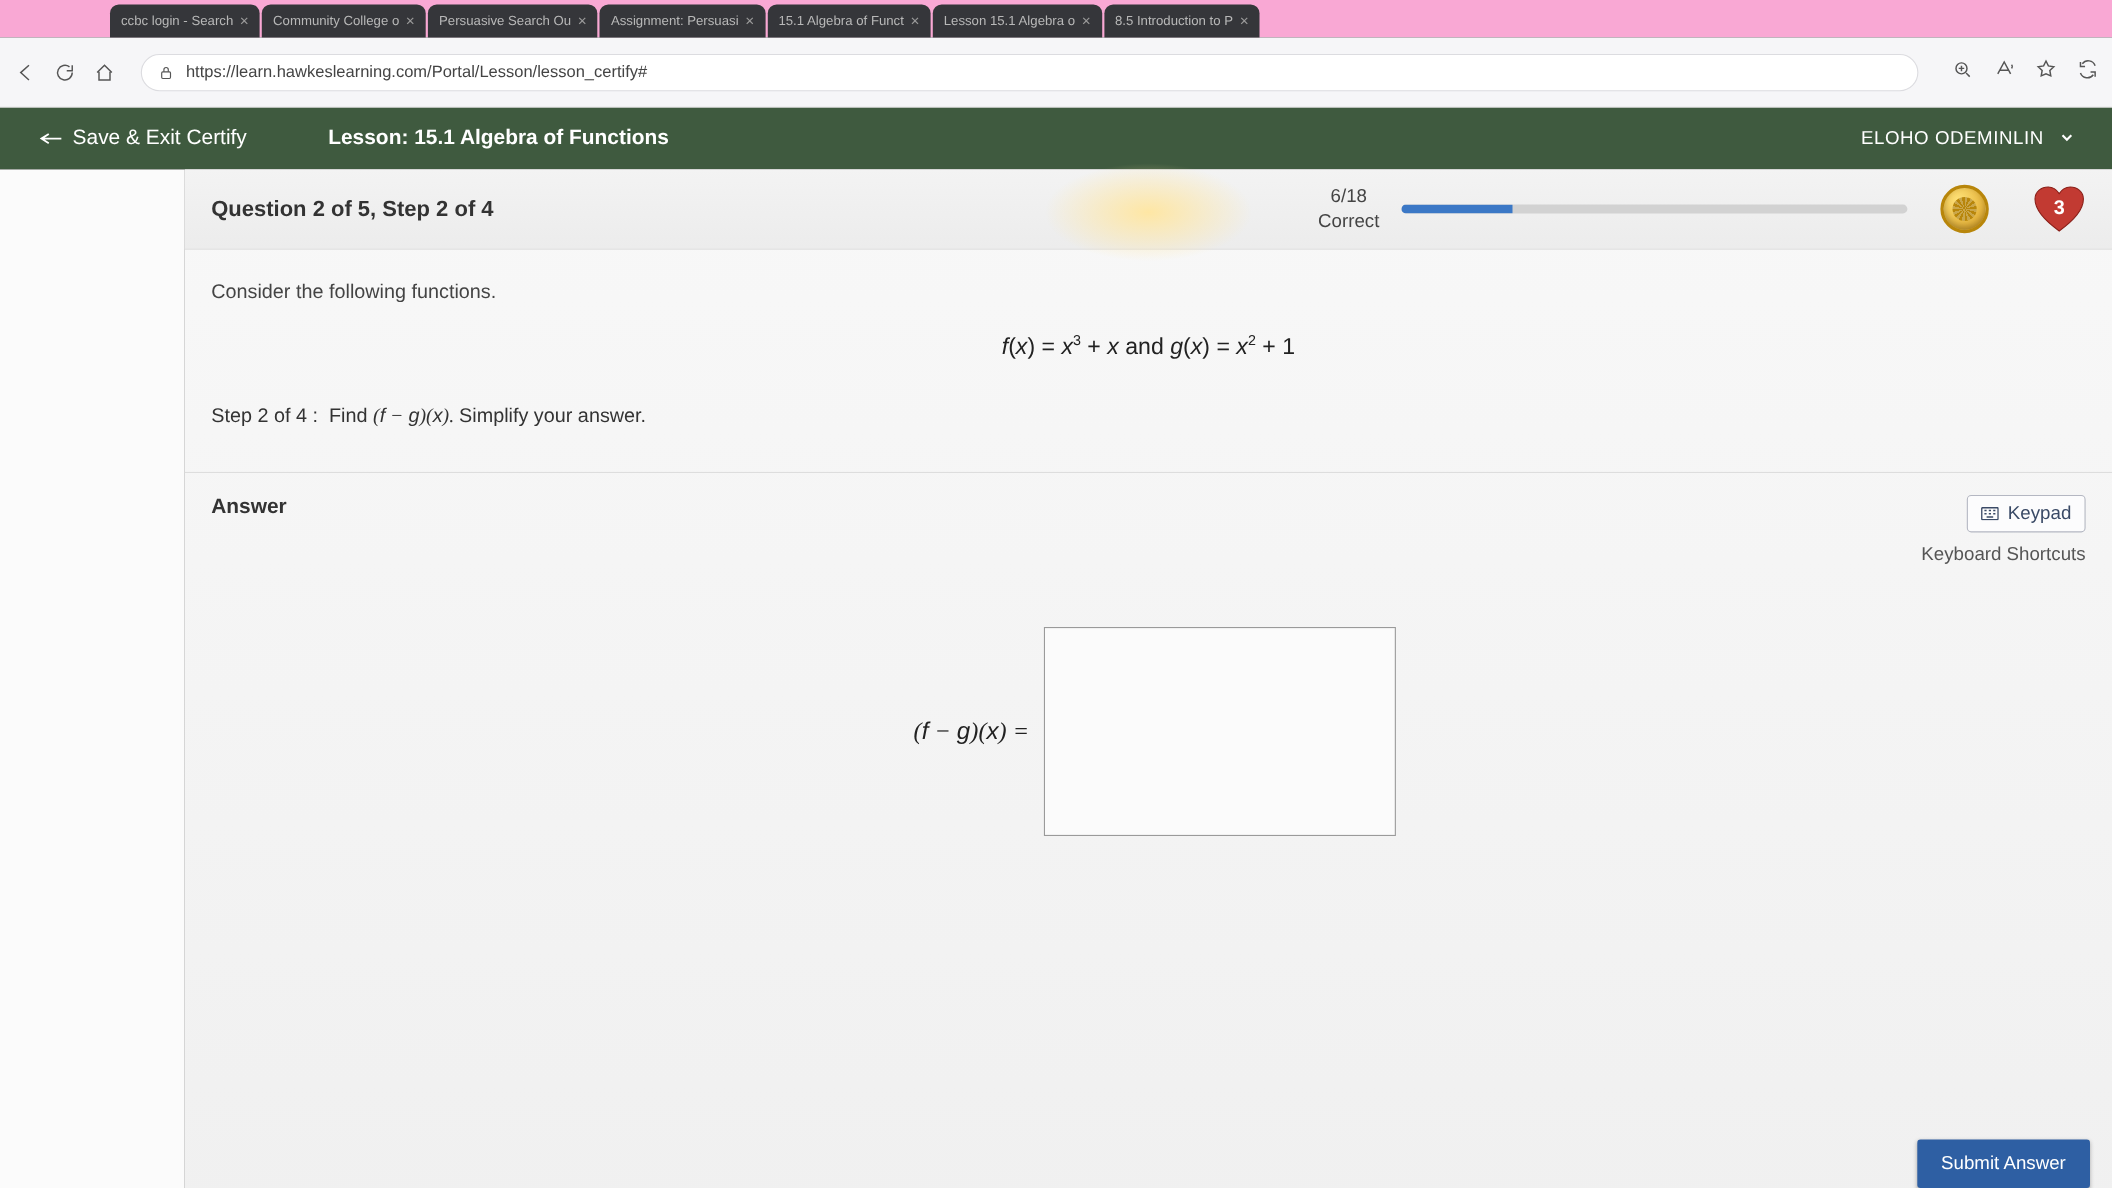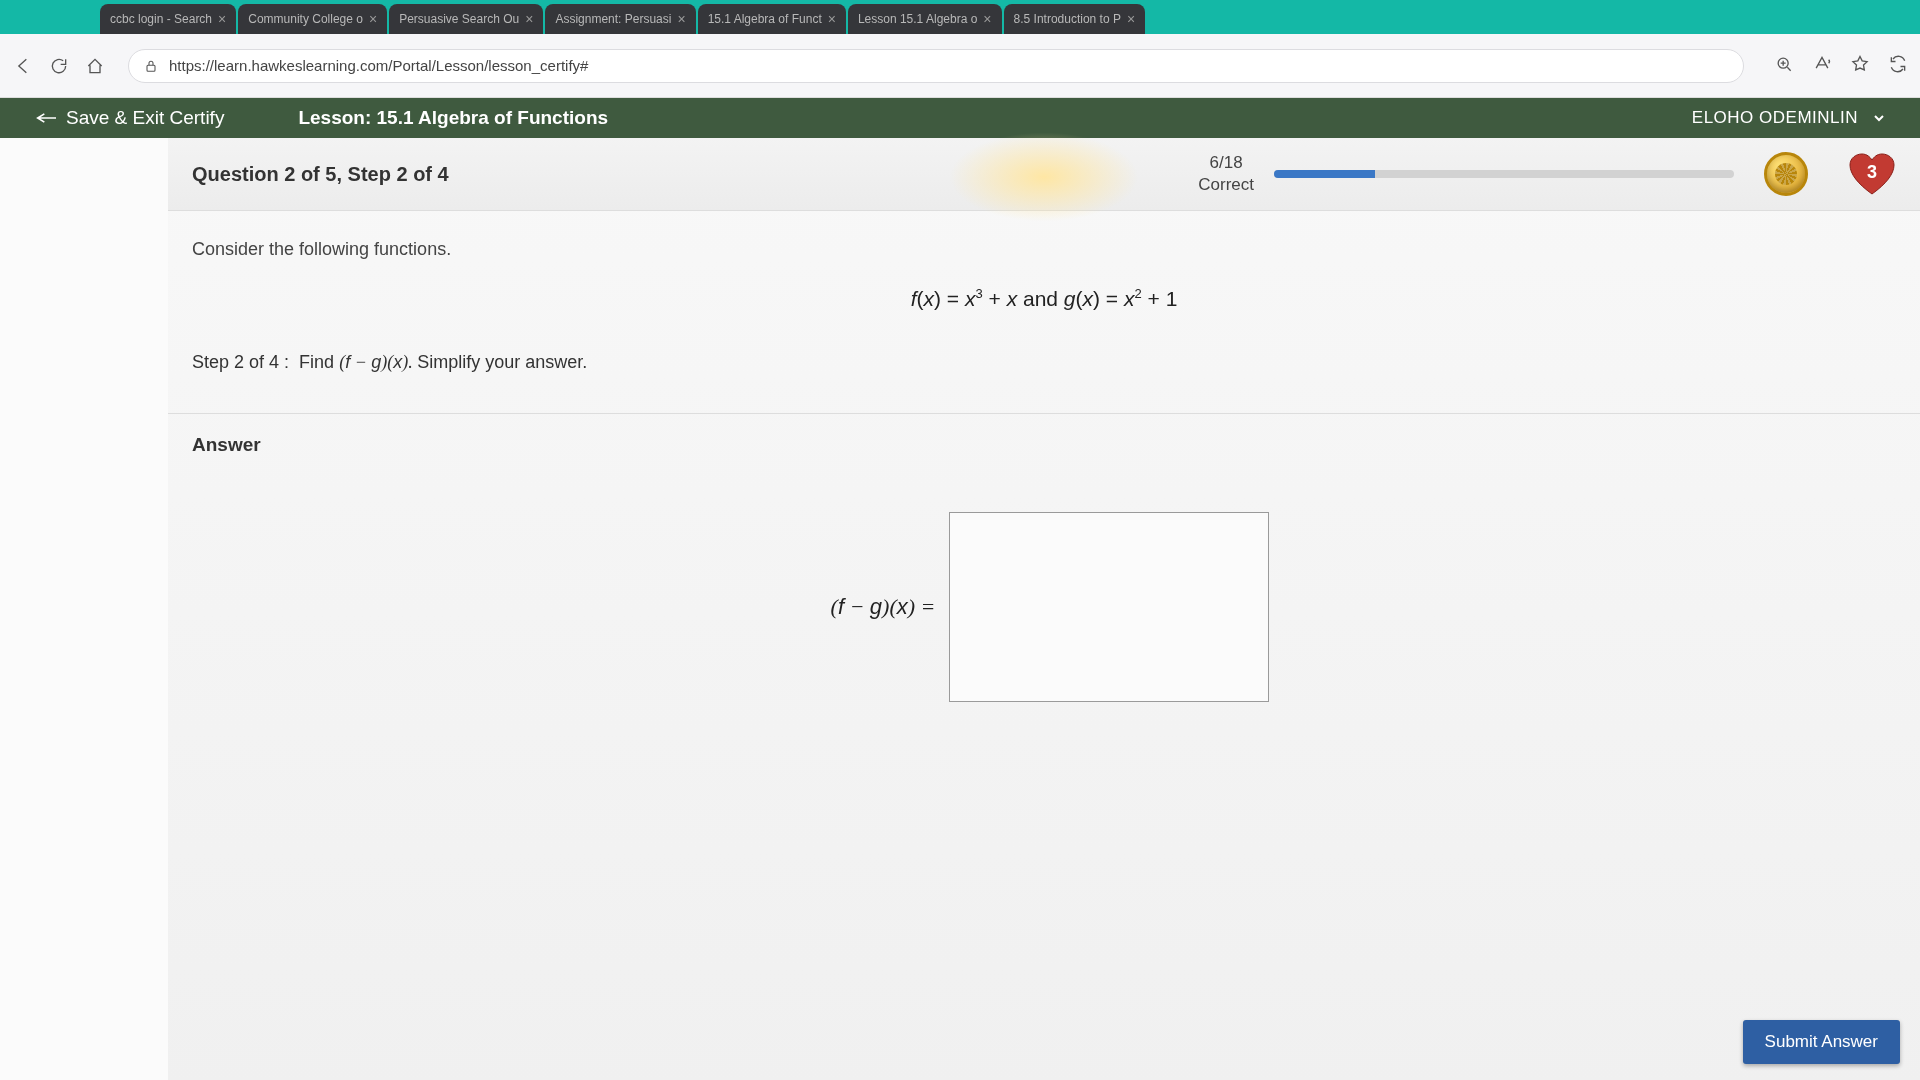--- a/index.html
+++ b/index.html
@@ -1,34 +1,34 @@
 <!DOCTYPE html>
 <html><head>
 <meta charset="utf-8">
 <style>
   * { margin:0; padding:0; box-sizing:border-box; font-family:"Segoe UI",Arial,sans-serif; }
   body { width:1920px; height:1080px; background:#1a1a1a; overflow:hidden; }
 
   
-  .tabstrip { height:34px; background:#14b8a6; display:flex; align-items:flex-end; padding-left:100px; gap:0; }
+  .tabstrip { height:34px; background:#f9a8d4; display:flex; align-items:flex-end; padding-left:100px; gap:0; }
   .tab { height:30px; background:#35363a; color:#b8b8b8; font-size:12px; padding:6px 10px; display:flex; align-items:center; gap:6px; border-top-left-radius:8px; border-top-right-radius:8px; margin-right:2px; max-width:210px; white-space:nowrap; overflow:hidden; }
   .tab .tab-close { margin-left:auto; font-size:14px; color:#9a9a9a; }
 
   
   .urlbar { height:64px; background:#f6f6f8; display:flex; align-items:center; padding:0 12px; gap:14px; border-bottom:1px solid #ddd; }
   .urlbar .nav-icon { width:22px; height:22px; color:#555; display:flex; align-items:center; justify-content:center; }
   .urlbar .nav-icon svg { width:20px; height:20px; stroke:#555; fill:none; stroke-width:1.6; }
   .urlfield { flex:1; height:34px; background:#fff; border:1px solid #dcdce0; border-radius:18px; display:flex; align-items:center; padding:0 14px; color:#444; font-size:15px; gap:10px; margin:0 8px; }
   .urlfield .lock { width:16px; height:16px; }
   .urlfield .lock svg { stroke:#555; fill:none; stroke-width:1.6; }
   .urlbar .right-icons { display:flex; align-items:center; gap:18px; margin-left:8px; }
   .right-icons .ico svg { stroke:#555; fill:none; stroke-width:1.6; width:20px; height:20px; }
 
   
-  .banner { height:40px; background:#3f5a3f; display:flex; align-items:center; padding:11px 36px; color:#fff;justify-content:center; }
+  .banner { height:56px; background:#3f5a3f; display:flex; align-items:center; padding:11px 36px; color:#fff;justify-content:center; }
   .banner .exit { display:flex; align-items:center; gap:10px; font-size:19px; margin-right:28px; font-weight:500; }
   .banner .exit svg { width:20px; height:14px; stroke:#fff; stroke-width:2; fill:none; }
   .banner .lesson-name { font-size:19px; font-weight:600;margin-left:46px; }
   .banner .spacer { flex:1; }
   .banner .user { font-size:17px; letter-spacing:0.5px; margin-right:16px; }
   .banner .caret svg { width:10px; height:10px; stroke:#fff; stroke-width:2; fill:none; }
 
   
   .page-wrap { display:flex; }
   .gutter { width:168px; background:#fbfbfb; }
@@ -197,20 +197,30 @@
       <div class="step-line">
         <b>Step 2 of 4 :</b>
         &nbsp;<span>Find</span>
         <span class="math-inline"> (<i>f</i> − <i>g</i>)(<i>x</i>). </span>
         <span>Simplify your answer.</span>
       </div>
     </div>
 
     <div class="ans-sec">
       <div class="ans-label">Answer</div>
+      <div class="ans-right">
+        <div class="keypad-btn">
+          <svg viewBox="0 0 16 12">
+              <rect x="0.5" y="0.5" width="15" height="11" rx="1"></rect>
+              <path d="M3 3h2M7 3h2M11 3h2M3 6h2M7 6h2M11 6h2M5 9h6"></path>
+            </svg>
+          <span>Keypad</span>
+        </div>
+        <div class="shortcut">Keyboard Shortcuts</div>
+      </div>
     </div>
 
     <div class="input-row">
       <div class="lhs">(<i>f</i> − <i>g</i>)(<i>x</i>) =</div>
       <div class="ansbox"></div>
     </div>
 
     <div class="footer">
       <button class="submit-btn">Submit Answer</button>
     </div>

